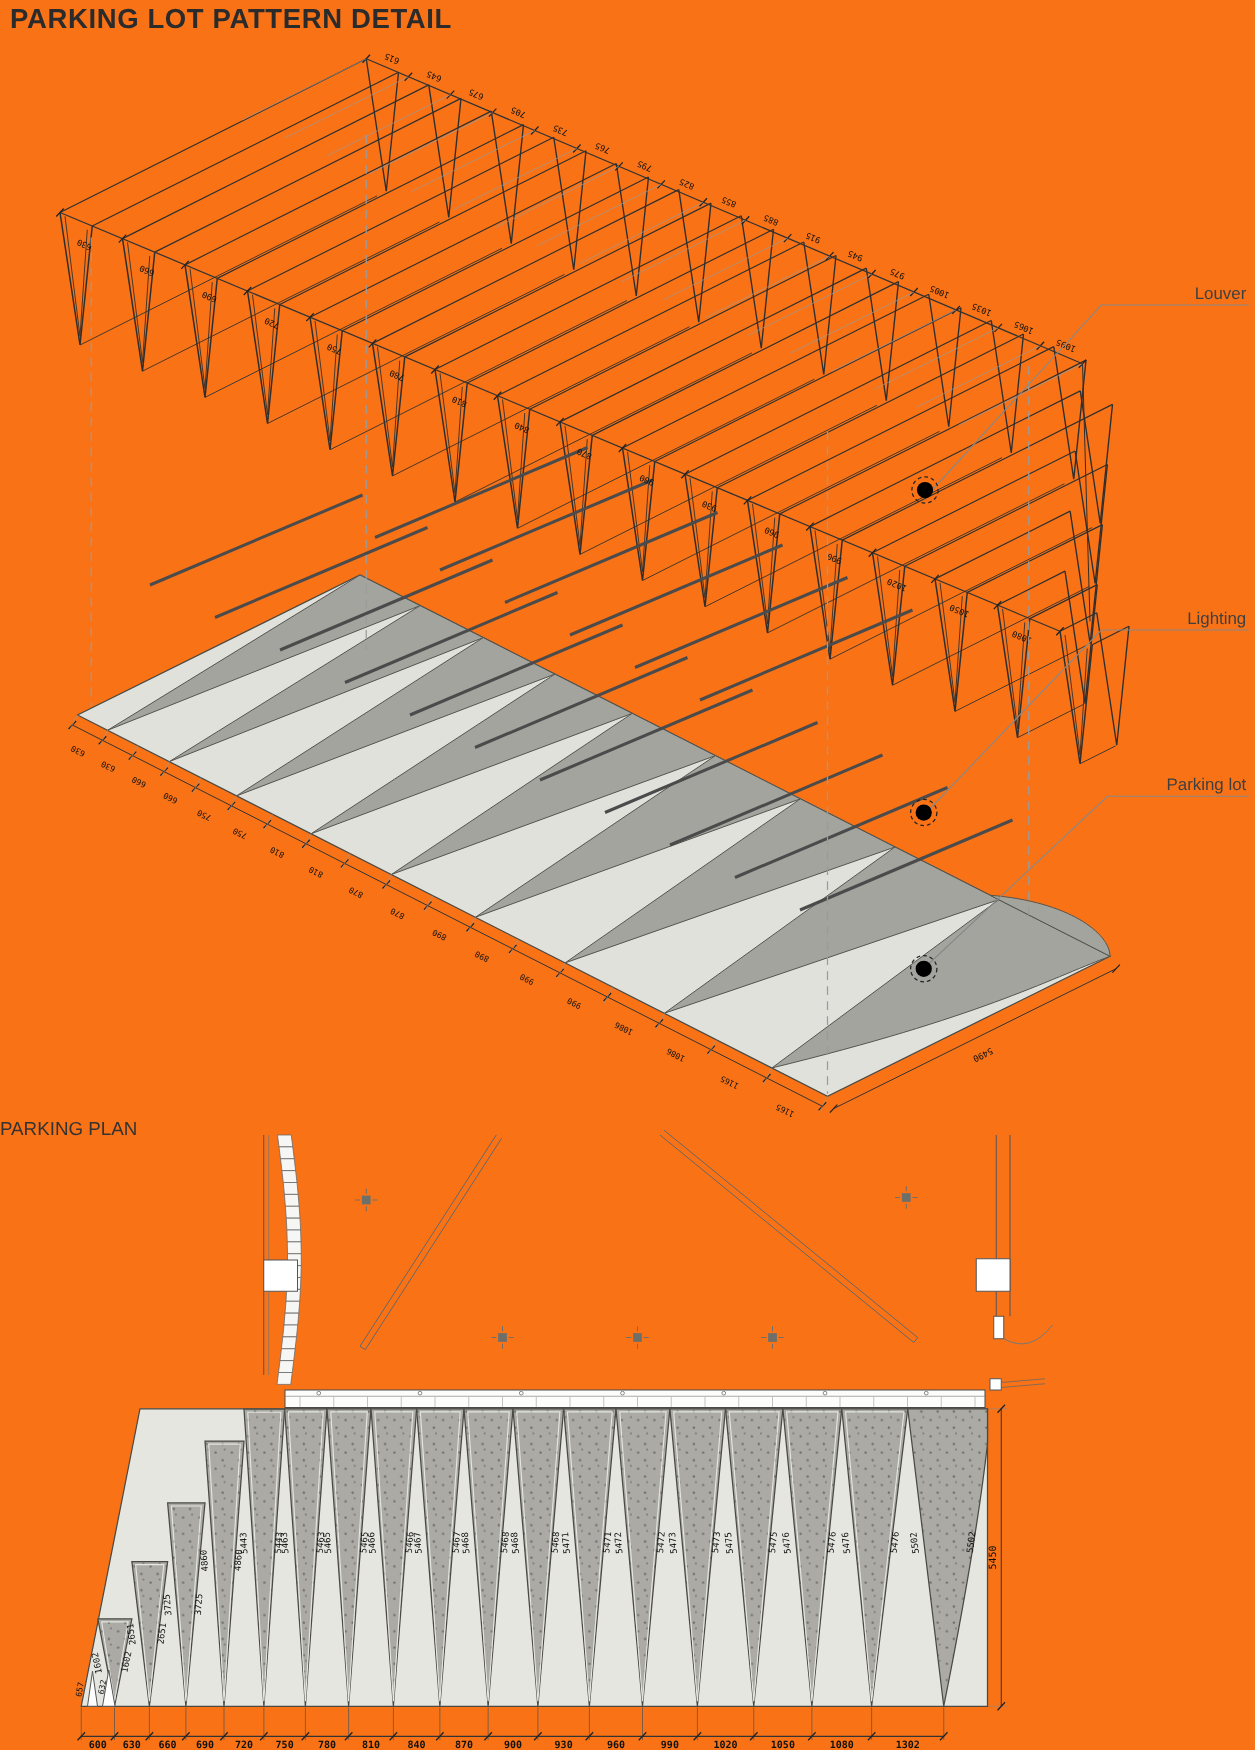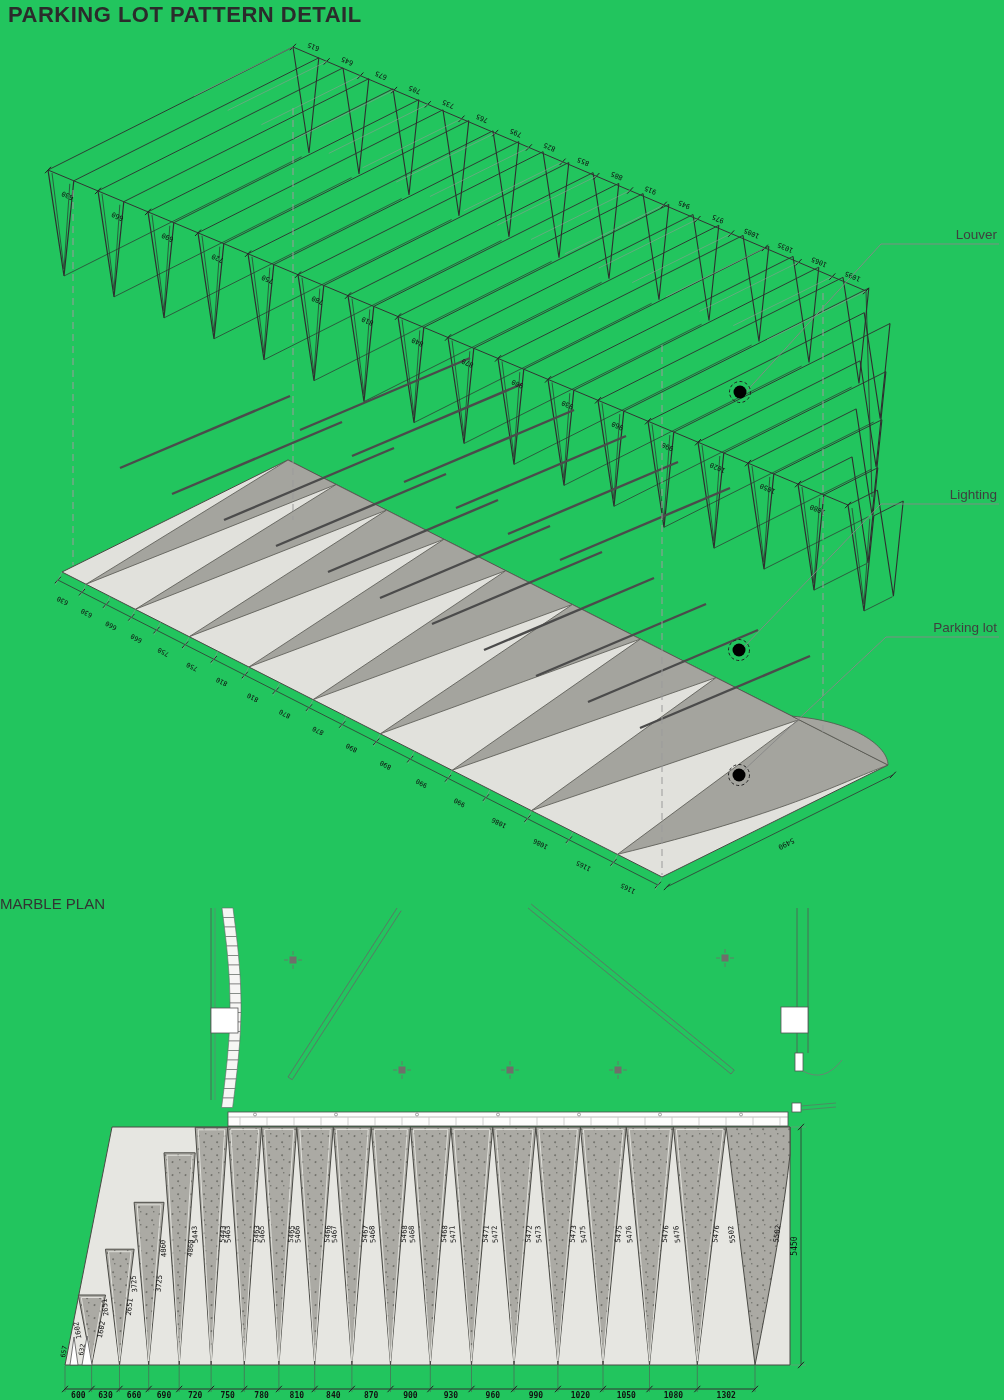--- a/index.html
+++ b/index.html
@@ -1,30 +1,30 @@
 <!DOCTYPE html>
 <html><head>
 <meta charset="utf-8">
 <style>
   html,body{margin:0;padding:0;background:#ffffff;}
-  .sheet{position:relative;width:1004px;height:1400px;background:#22c55e;overflow:hidden;
+  .sheet{position:relative;width:1004px;height:1400px;background:#f97316;overflow:hidden;
          font-family:"Liberation Sans",sans-serif;}
   .main-title{position:absolute;left:8px;top:2px;font-size:22px;font-weight:bold;
               color:#2b2b2b;letter-spacing:.5px;font-family:"Liberation Sans",sans-serif;}
   .plan-title{position:absolute;left:0px;top:895px;font-size:15px;color:#333;
               font-family:"Liberation Sans",sans-serif;}
   .callout{font-size:13.5px;fill:#3f3f3f;font-family:"Liberation Sans",sans-serif;}
   svg{position:absolute;left:0;top:0;}
 </style>
 </head>
 <body>
 
 <div class="sheet">
   <div class="main-title">PARKING LOT PATTERN DETAIL</div>
-  <div class="plan-title">MARBLE PLAN</div>
+  <div class="plan-title">PARKING PLAN</div>
 
   <svg id="cad" width="1004" height="1400" viewBox="0 0 1004 1400">
     <defs>
       <pattern id="speck" width="13" height="13" patternUnits="userSpaceOnUse">
         <rect width="13" height="13" fill="#abaaa4"></rect>
         <rect x="3" y="4" width="1.7" height="1.7" fill="#70706a" transform="rotate(20 3 4)"></rect>
         <rect x="9" y="10" width="1.7" height="1.7" fill="#70706a" transform="rotate(40 9 10)"></rect>
         <rect x="10" y="2" width="1.4" height="1.4" fill="#7a7a74"></rect>
       </pattern>
     </defs>

